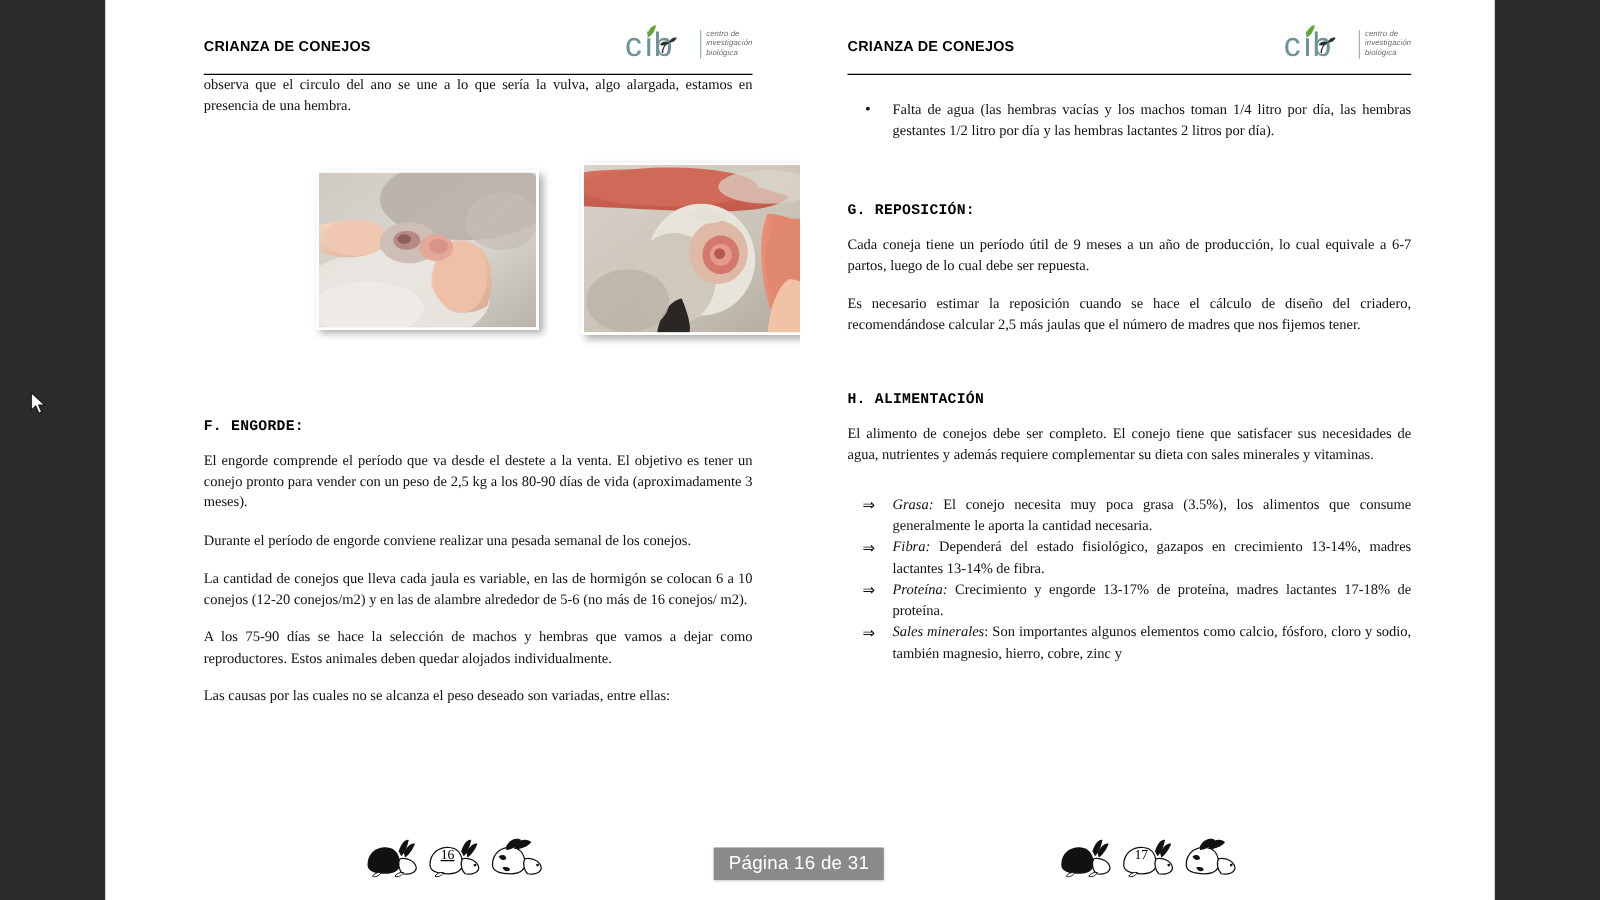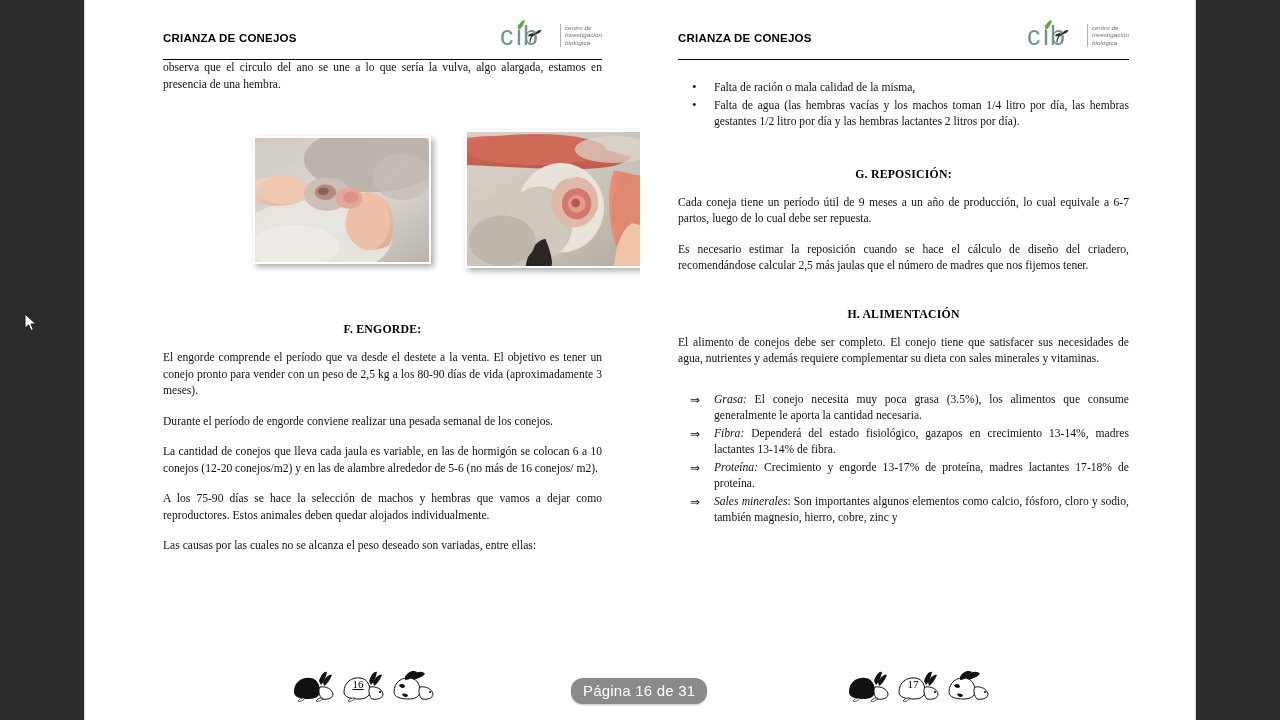--- a/index.html
+++ b/index.html
@@ -94,27 +94,26 @@
   p.para {
     margin: 0 0 14px 0;
     font-family: "Liberation Serif", serif;
     font-size: 11.6px;
     line-height: 16.5px;
     color: #111;
     text-align: justify;
     text-justify: inter-word;
   }
   h3.sec {
-    margin: 0 0 13px 0;
-    font-family: Liberation Serif, serif;
+    margin: 12px 0 13px 0;
+    font-family: Liberation Mono, monospace;
     font-weight: bold;
     font-size: 11.8px;
     color: #000;
     letter-spacing: 0.2px;
-    text-align: center;
   }
   .spacer-18 { height: 18px; }
   .spacer-10 { height: 10px; }
   .spacer-24 { height: 24px; }
   
   .photo-row {
     position: absolute;
     left: 80px;
     top: 128px;
     width: 440px;
@@ -199,21 +198,21 @@
   }
   .rabbit-wrap { position: relative; }
   
   #page-pill {
     position: absolute;
     left: 571px;
     top: 678px;
     padding: 3px 12px 4px 12px;
     background: #8a8a8a;
     color: #ffffff;
-    border-radius: 12px;
+    border-radius: 0;
     font-family: "Liberation Sans", sans-serif;
     font-size: 15px;
     line-height: 19px;
     letter-spacing: 0.2px;
     box-shadow: 0 1px 2px rgba(0,0,0,0.25);
   }
   
   #cursor {
     position: absolute;
     left: 24px; top: 313px;
@@ -389,21 +388,20 @@
               <span>centro de</span>
               <span>investigación</span>
               <span>biológica</span>
             </div>
           </div>
           <div class="hdr-rule"></div>
         </div>
 
         <div class="pg-body" style="left:38px; right:66px; top:80px;">
           <ul class="bullets">
-            <li>Falta de ración o mala calidad de la misma,</li>
             <li>Falta de agua (las hembras vacías y los machos toman 1/4 litro por día, las hembras gestantes 1/2 litro por día y las hembras lactantes 2 litros por día).</li>
           </ul>
 
           <div class="spacer-24"></div>
 
           <h3 class="sec">G.  REPOSICIÓN:</h3>
           <p class="para">Cada coneja tiene un período útil de 9 meses a un año de producción, lo cual equivale a 6-7 partos, luego de lo cual debe ser repuesta.</p>
           <p class="para">Es necesario estimar la reposición cuando se hace el cálculo de diseño del criadero, recomendándose calcular 2,5  más jaulas que el número de madres que nos fijemos tener.</p>
 
           <div class="spacer-18"></div>

